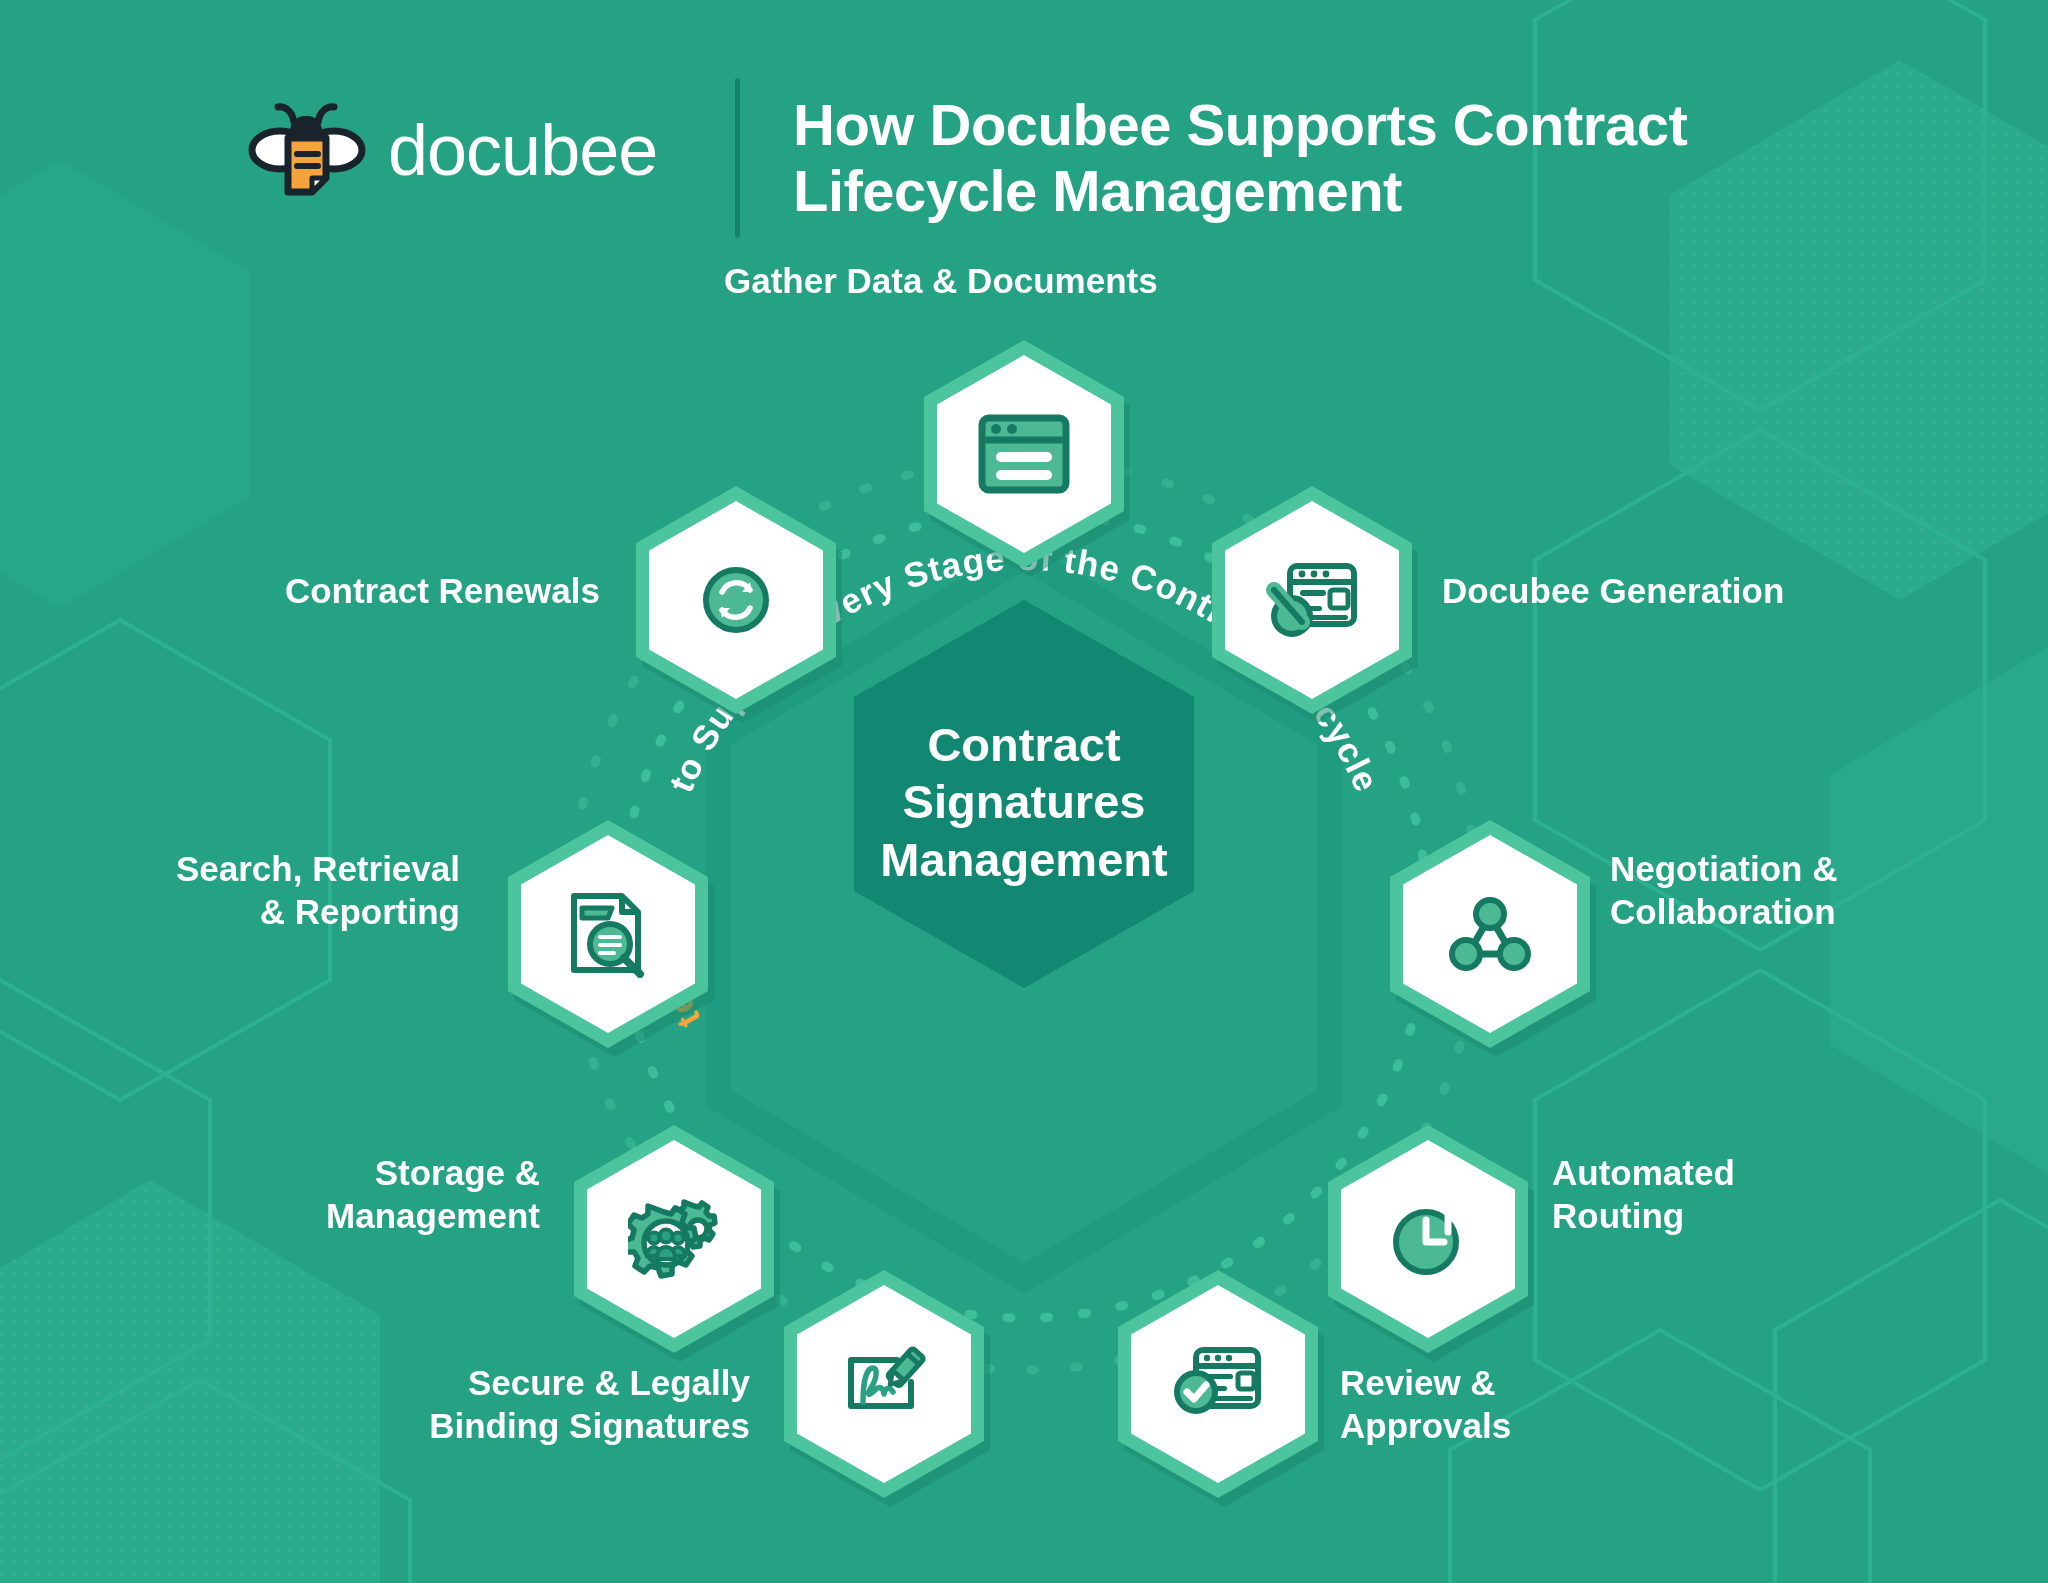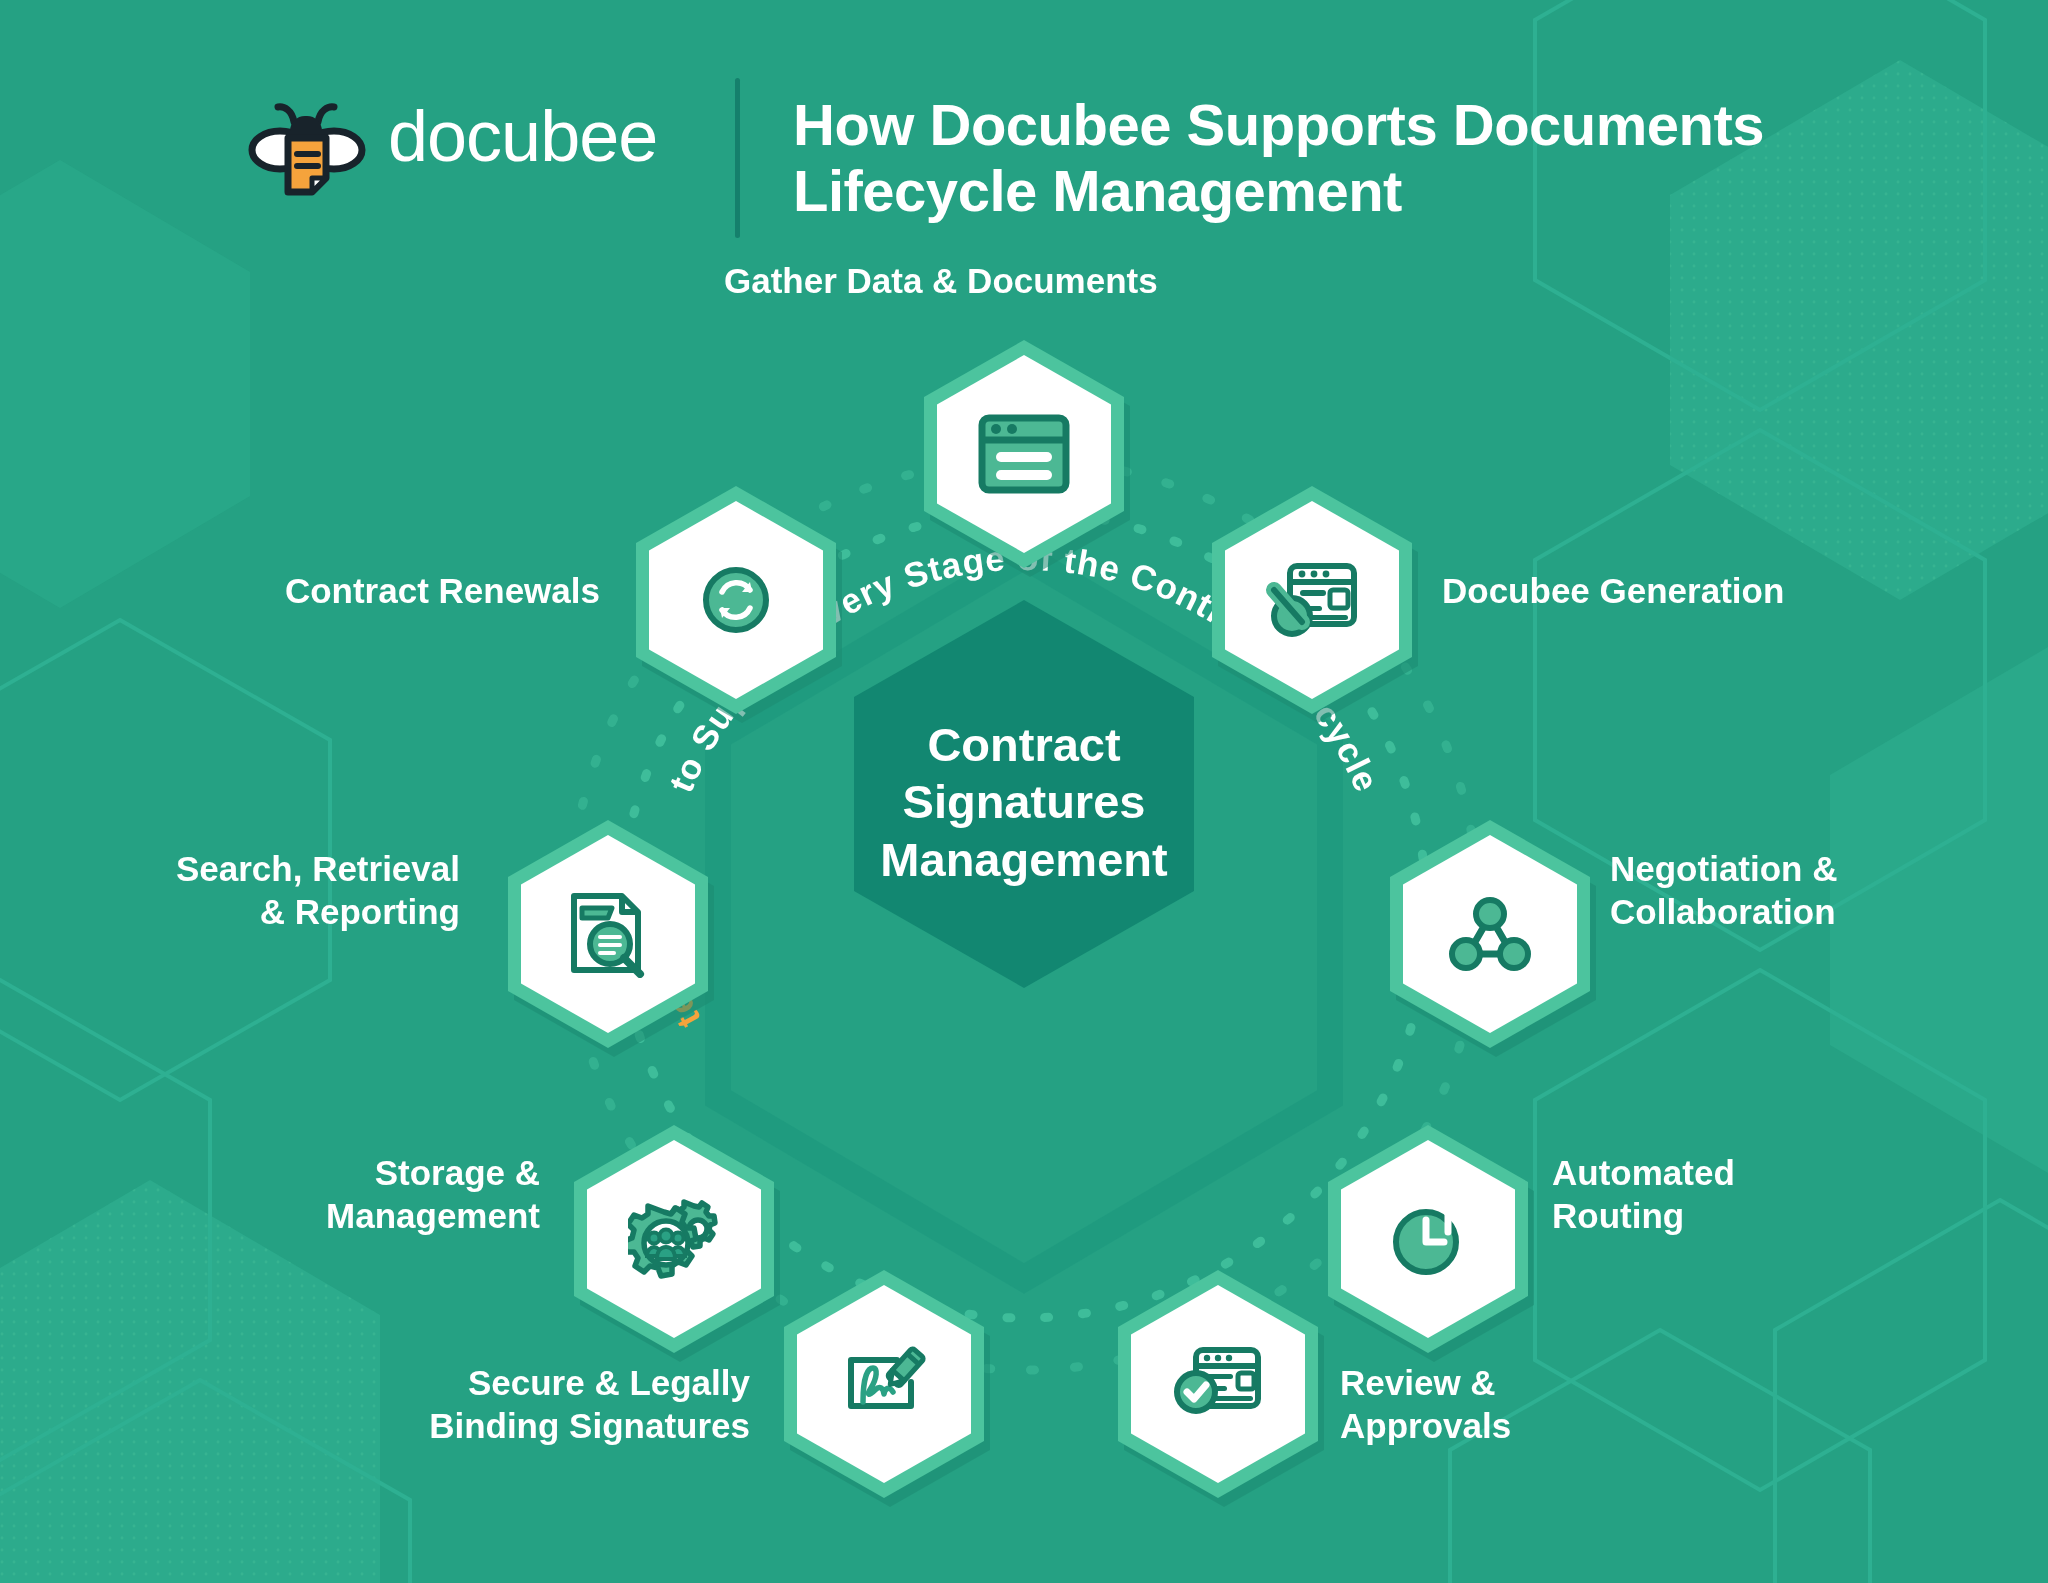--- a/index.html
+++ b/index.html
@@ -9,21 +9,21 @@
     font-family:"Liberation Sans", sans-serif;
     position:relative;
   }
   #stage{position:absolute;inset:0;width:2048px;height:1583px;overflow:hidden;}
 
   
   .bg-layer{position:absolute;inset:0;pointer-events:none;}
 
   
   .header{position:absolute;left:0;top:0;width:2048px;height:270px;}
-  .logo-wrap{position:absolute;left:248px;top:100px;display:flex;align-items:flex-start;gap:22px;}
+  .logo-wrap{position:absolute;left:248px;top:100px;display:flex;align-items:center;gap:22px;}
   .logo-mark{width:118px;height:100px;display:block;}
   .logo-word{font-size:72px;font-weight:400;color:#ffffff;letter-spacing:-1px;line-height:1;}
   .divider{position:absolute;left:735px;top:78px;width:5px;height:160px;background:#15806c;border-radius:3px;}
   .title{position:absolute;left:793px;top:92px;width:1120px;color:#ffffff;font-size:58px;font-weight:bold;line-height:1.13;letter-spacing:-0.5px;}
 
   
   .wheel{position:absolute;left:0;top:270px;width:2048px;height:1313px;}
 
   .node{position:absolute;width:200px;height:228px;}
   .hex-shadow{position:absolute;left:6px;top:9px;width:200px;height:228px;
@@ -101,21 +101,21 @@
         <rect x="42" y="16" width="32" height="34" rx="15" fill="#18232b"></rect>
 
         <path d="M40 38 h38 v40 l-14 14 h-24 z" fill="#f5a33c" stroke="#18232b" stroke-width="7" stroke-linejoin="round"></path>
         <path d="M78 78 l-14 14 v-14 z" fill="#ffffff" stroke="#18232b" stroke-width="5" stroke-linejoin="round"></path>
         <line x1="49" y1="54" x2="70" y2="54" stroke="#18232b" stroke-width="6" stroke-linecap="round"></line>
         <line x1="49" y1="66" x2="70" y2="66" stroke="#18232b" stroke-width="6" stroke-linecap="round"></line>
       </svg>
       <span class="logo-word">docubee</span>
     </div>
     <div class="divider"></div>
-    <div class="title">How Docubee Supports Documents Lifecycle Management</div>
+    <div class="title">How Docubee Supports Contract Lifecycle Management</div>
   </div>
 
   <div class="wheel">
 
     <svg class="bg-layer" viewBox="0 0 2048 1313" width="2048" height="1313">
 
       <polygon points="1024,163 1330,340 1330,694 1024,871 718,694 718,340" fill="none" stroke="#1f9a7f" stroke-width="26" opacity="0.85" transform="translate(0,120) scale(1,1.02)"></polygon>
 
       <circle cx="1024" cy="645" r="403" fill="none" stroke="#3fbf9b" stroke-width="9" stroke-linecap="round" stroke-dasharray="4 34" opacity="0.95"></circle>
       <circle cx="1024" cy="645" r="455" fill="none" stroke="#3fbf9b" stroke-width="9" stroke-linecap="round" stroke-dasharray="4 40" opacity="0.55"></circle>

